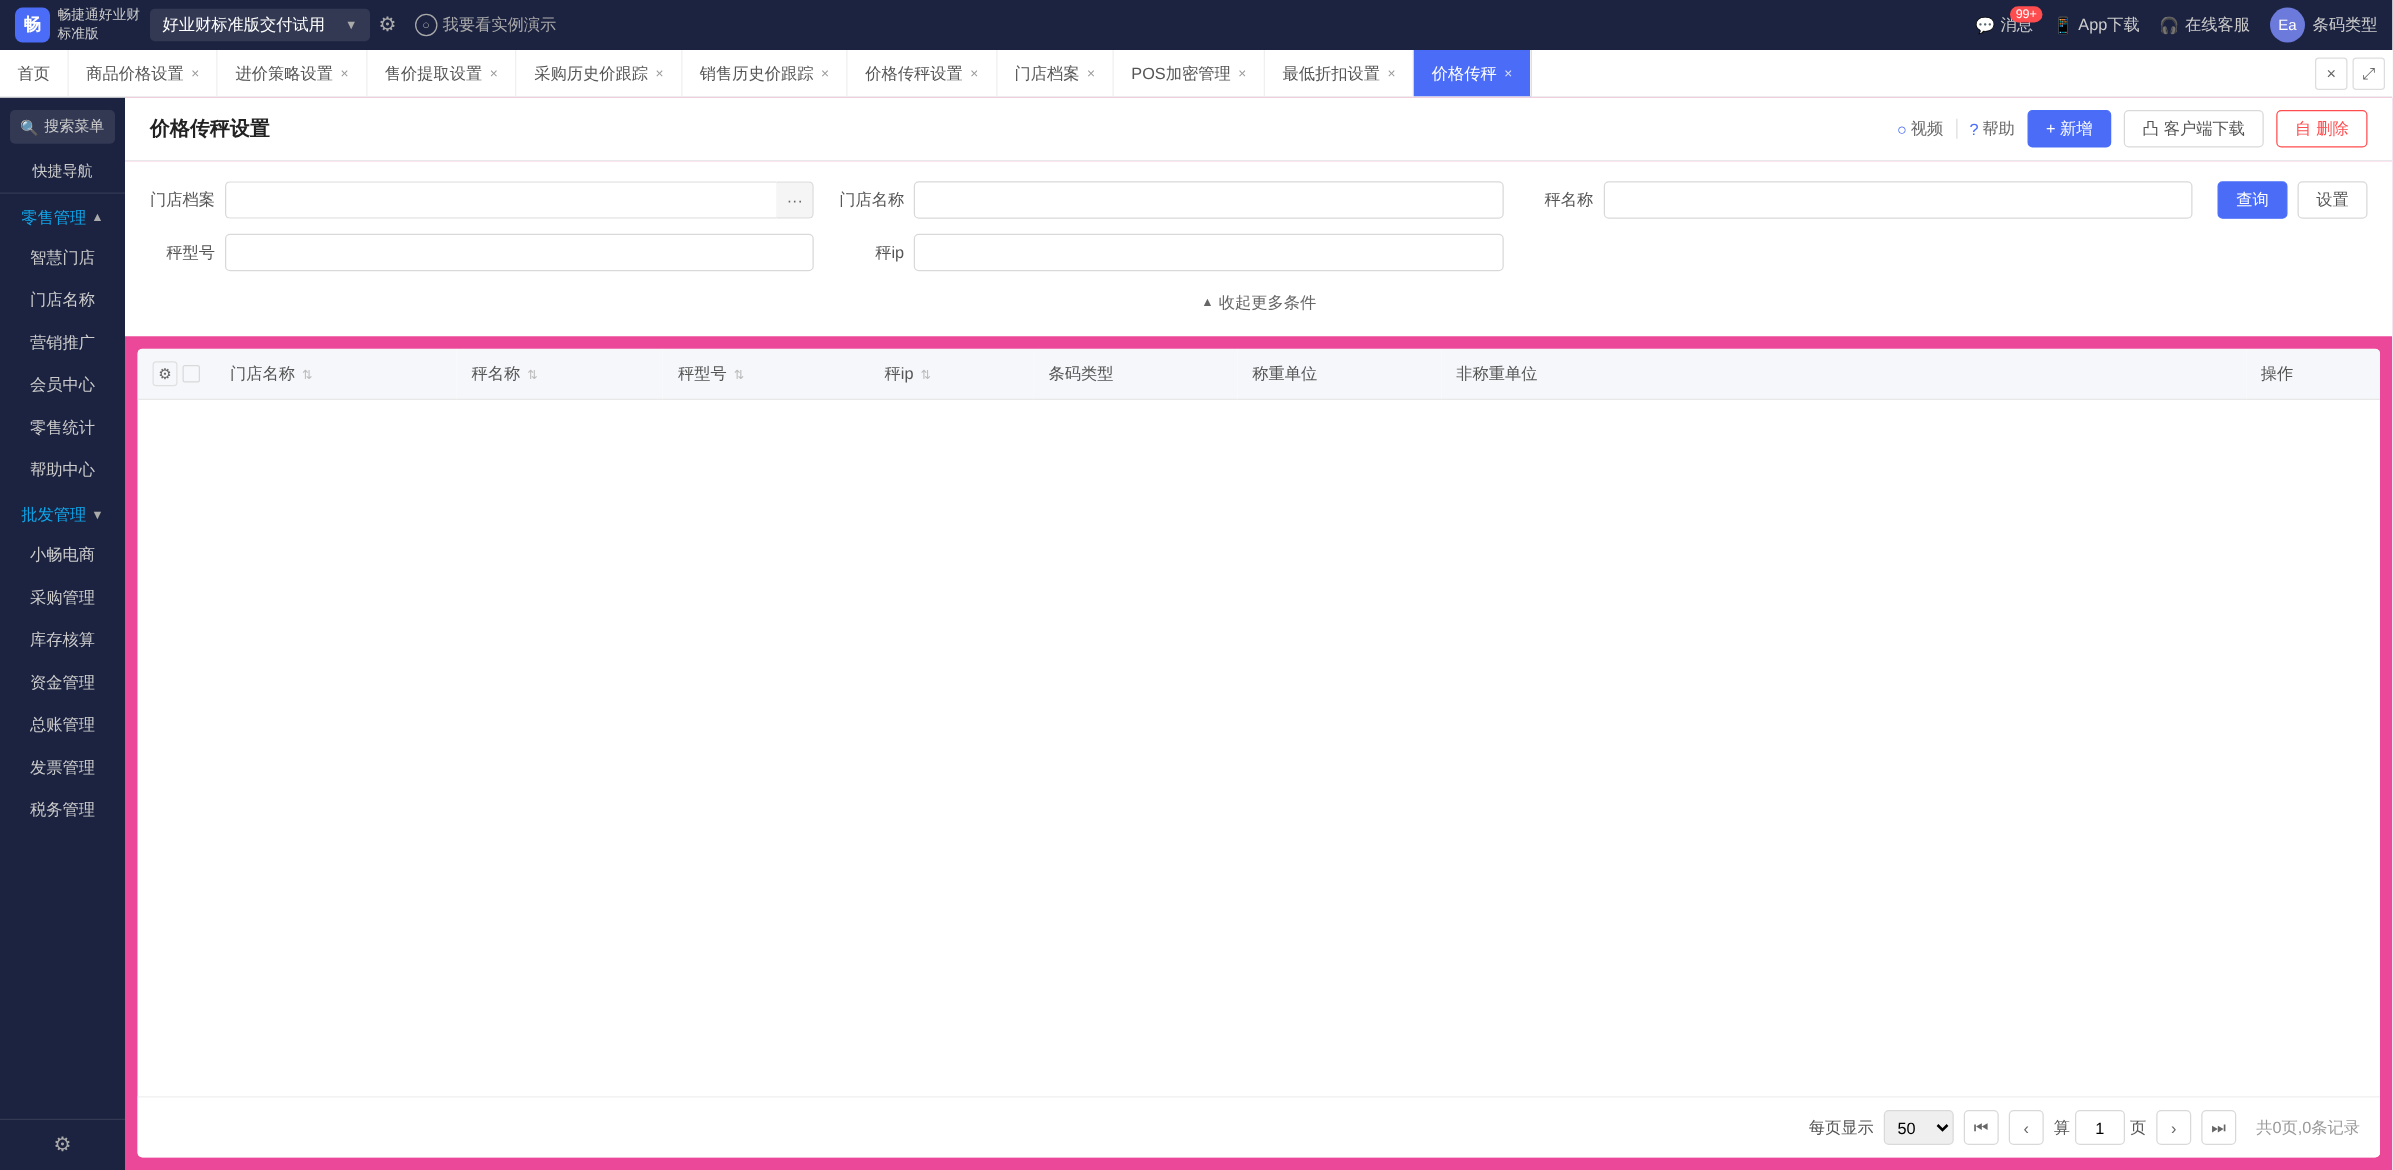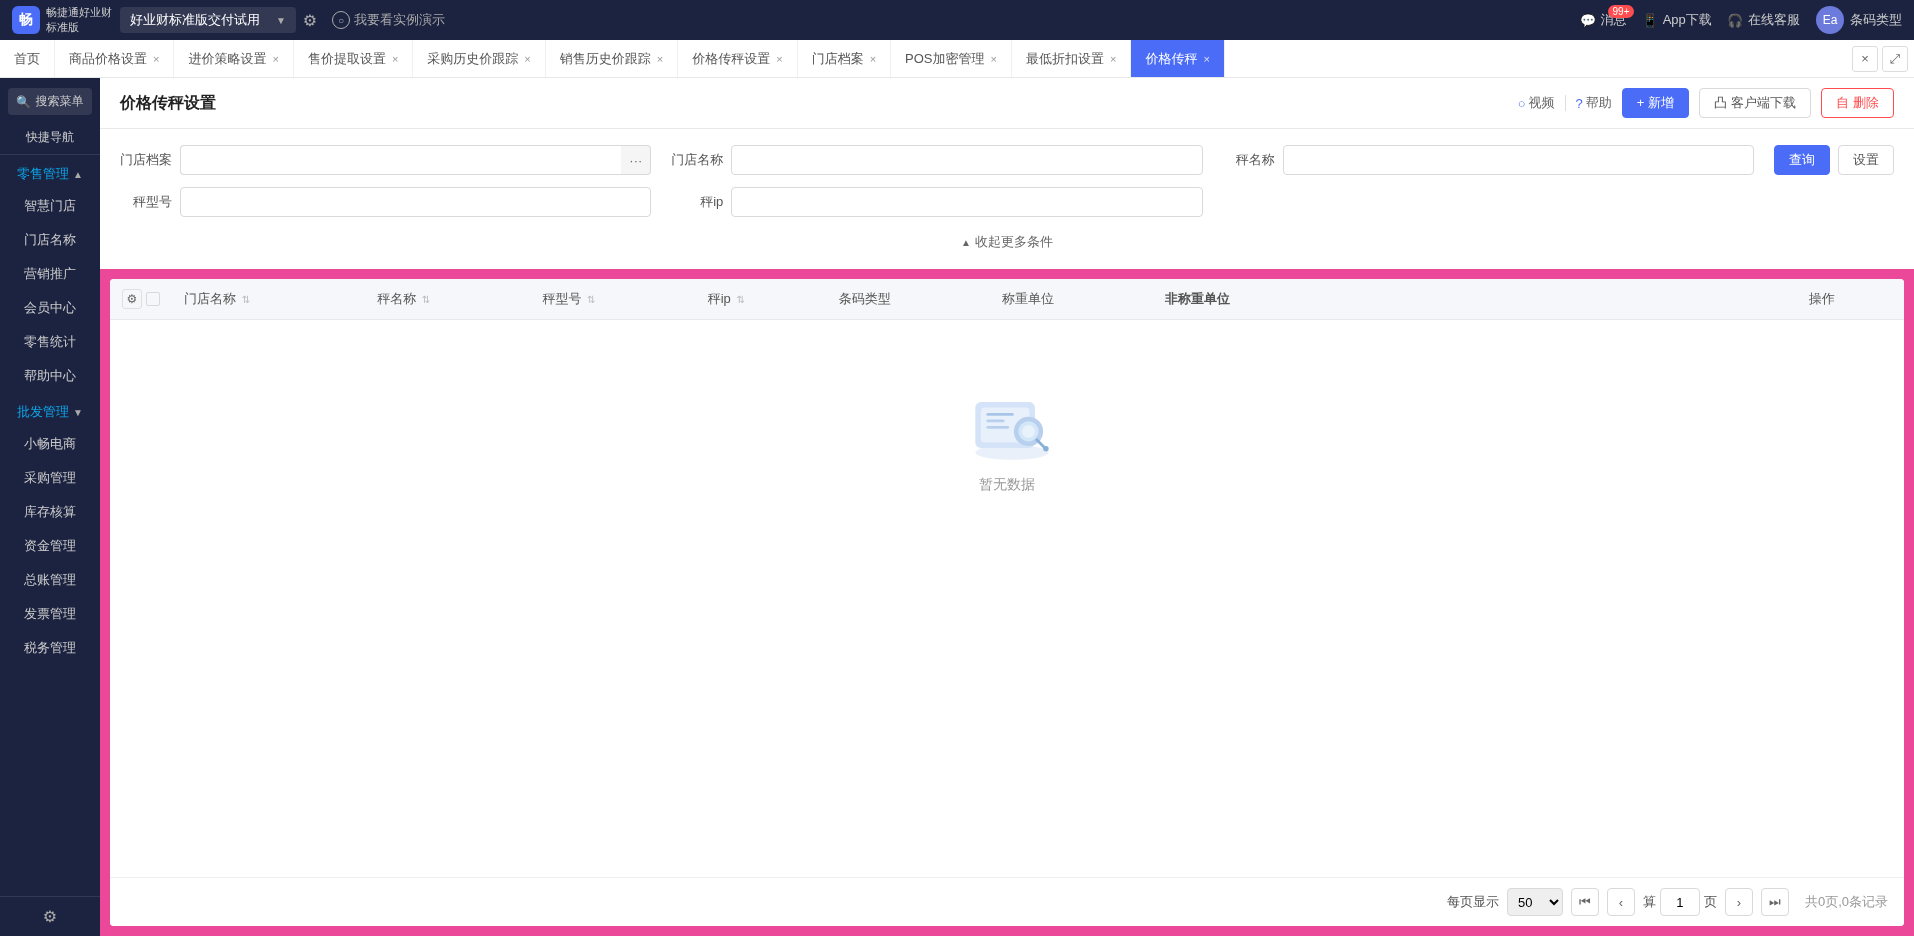--- a/index.html
+++ b/index.html
@@ -335,50 +335,32 @@
               <th>
                 <span>秤ip</span>
                 <span class="sort-icon">⇅</span>
               </th>
               <th>
                 <span>条码类型</span>
               </th>
               <th>
                 <span>称重单位</span>
               </th>
-              <th style="min-width:300px;font-weight:bold;">
+              <th style="min-width:300px;">
                 <span>非称重单位</span>
               </th>
               <th>
                 <span>操作</span>
               </th>
             </tr>
           </thead>
           <tbody>
           </tbody>
         </table>
 
-        <div class="empty-state">
-          <div class="empty-icon">
-            <svg class="empty-svg" viewBox="0 0 120 90" xmlns="http://www.w3.org/2000/svg">
-              <ellipse cx="60" cy="75" rx="40" ry="8" fill="#dce6f5" opacity="0.6"></ellipse>
-              <rect x="20" y="20" width="65" height="50" rx="6" fill="#d4e3f7"></rect>
-              <rect x="26" y="26" width="53" height="38" rx="4" fill="#e8f0fb"></rect>
-              <circle cx="78" cy="52" r="16" fill="#b8d0ee"></circle>
-              <circle cx="78" cy="52" r="11" fill="#d4e7f9"></circle>
-              <circle cx="78" cy="52" r="7" fill="#e8f2fb"></circle>
-              <line x1="87" y1="61" x2="96" y2="70" stroke="#8ab0d8" stroke-width="3" stroke-linecap="round"></line>
-              <circle cx="97" cy="71" r="3" fill="#8ab0d8"></circle>
-              <rect x="32" y="32" width="30" height="3" rx="2" fill="#a8c5e8"></rect>
-              <rect x="32" y="39" width="20" height="3" rx="2" fill="#b8d0ee"></rect>
-              <rect x="32" y="46" width="25" height="3" rx="2" fill="#b8d0ee"></rect>
-            </svg>
-          </div>
-          <div class="empty-text">暂无数据</div>
-        </div>
       </div>
 
       <div class="pagination">
         <span class="pagination-label">每页显示</span>
         <select class="pagination-select">
           <option>50</option>
           <option>10</option>
           <option>20</option>
           <option>100</option>
         </select>

